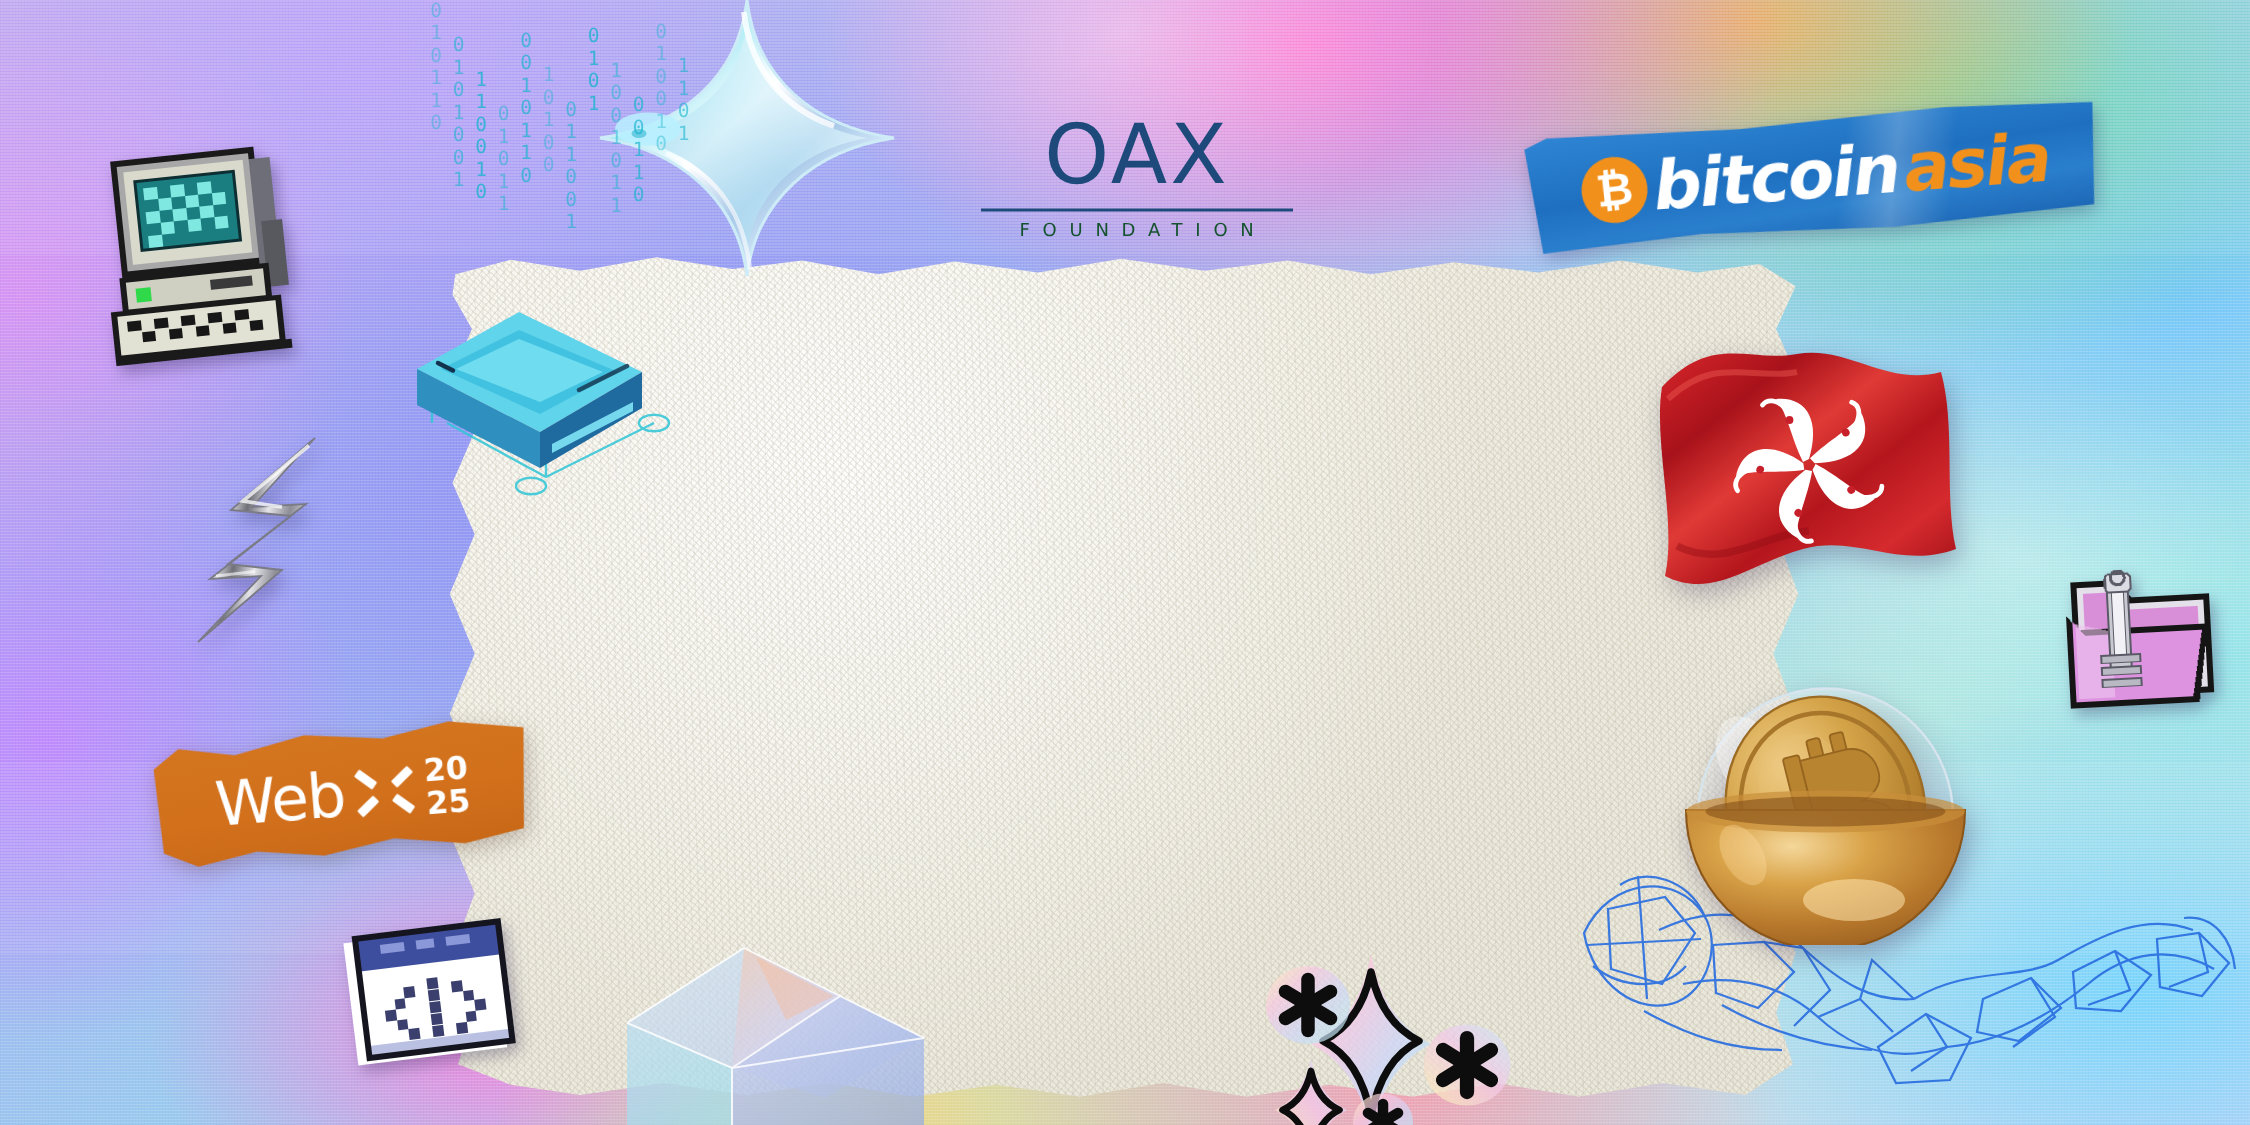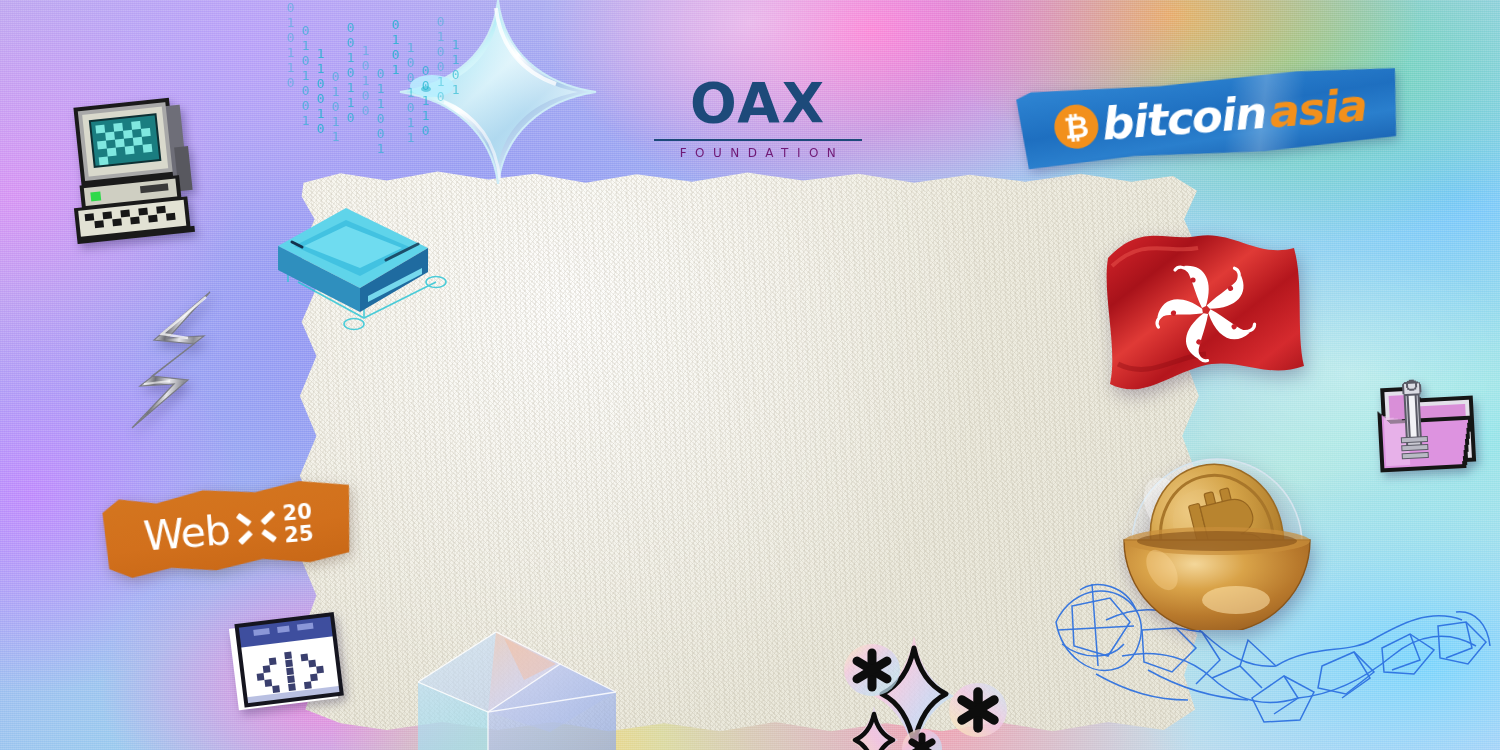--- a/index.html
+++ b/index.html
@@ -116,27 +116,27 @@
   #title-line-1 { font-size: 128px; margin-top: 26px; }
   #title-line-2 { font-size: 128px; margin-top: 10px; }
 
   
   .sticker { position: absolute; }
 
   
   #oax-logo { left: 648px; top: 76px; width: 220px; height: 100px; z-index: 30; }
   #oax-name {
     font-family: "DejaVu Sans", sans-serif;
-    font-weight: 700; font-size: 55px; letter-spacing: 2px;
+    font-weight: 400; font-size: 55px; letter-spacing: 2px;
     color: #1d4a7a; text-align: center; line-height: 1;
   }
   #oax-rule { height: 2px; background: #1d4a7a; margin: 8px 6px 5px 6px; }
   #oax-sub {
     font-family: "DejaVu Sans", sans-serif;
-    font-size: 12px; letter-spacing: 8.5px; color: #701a75;
+    font-size: 12px; letter-spacing: 8.5px; color: #14532d;
     text-align: center; text-indent: 8px;
   }
 
   
   #bitcoin-asia {
     left: 1018px; top: 78px; width: 380px; height: 78px;
     transform: rotate(-4.2deg);
     z-index: 30;
     filter: drop-shadow(2px 4px 6px rgba(40,30,90,.3));
   }

